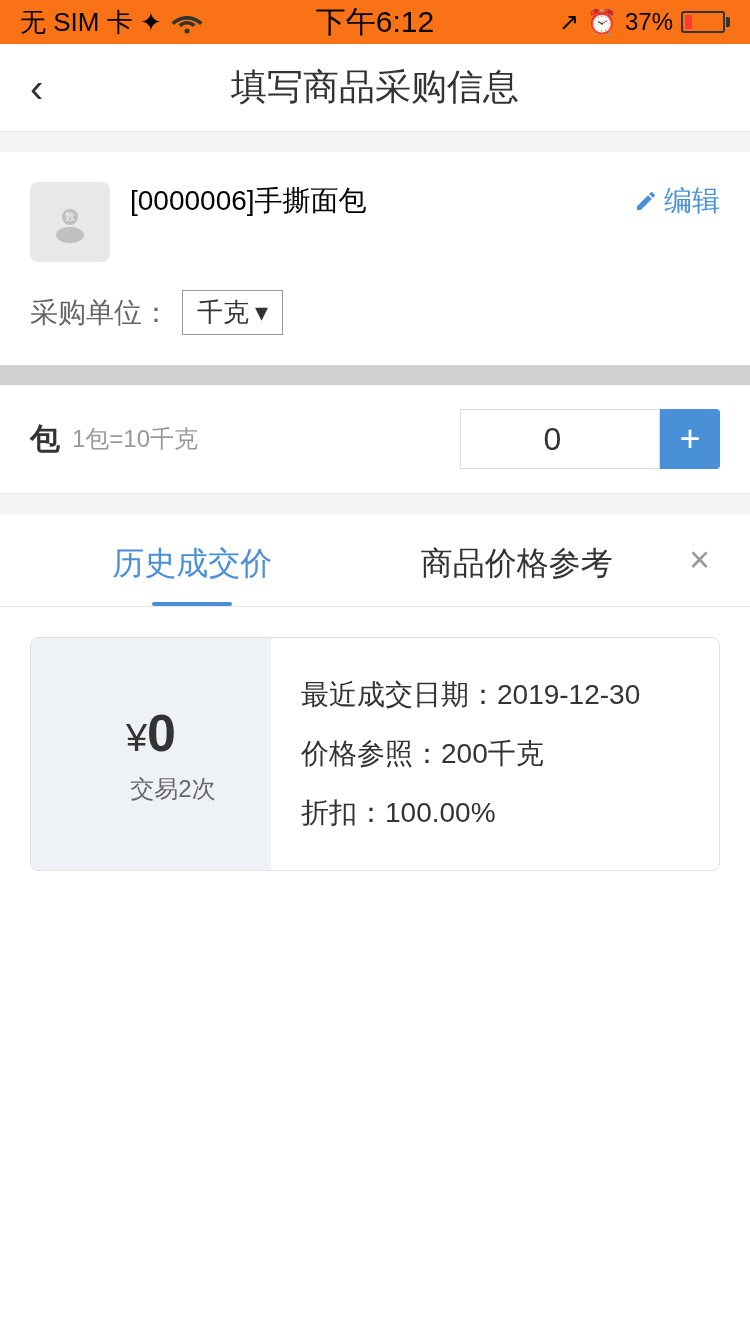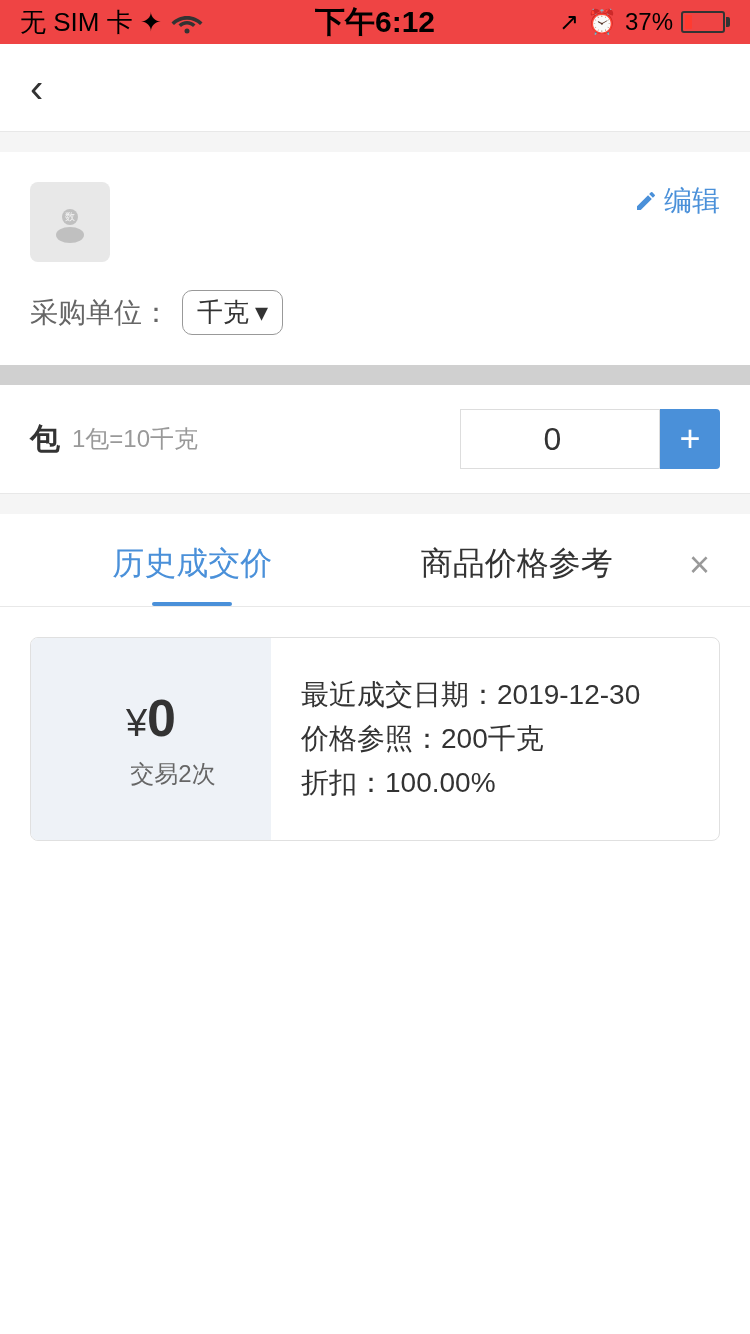--- a/index.html
+++ b/index.html
@@ -8,37 +8,37 @@
       width: 750px;
       min-height: 1334px;
       font-family: -apple-system, "PingFang SC", "Helvetica Neue", Arial, sans-serif;
       background: #f5f5f5;
       font-size: 28px;
     }
 
     
     .status-bar {
       height: 44px;
-      background: #ef4444;
+      background: #f97316;
       display: flex;
       align-items: center;
       justify-content: space-between;
       padding: 0 20px;
       font-size: 26px;
       font-weight: 500;
     }
     .status-left {
       display: flex;
       align-items: center;
       gap: 8px;
       font-size: 26px;
     }
     .status-center {
       font-size: 30px;
-      font-weight: 700;
+      font-weight: 400;
       position: absolute;
       left: 50%;
       transform: translateX(-50%);
     }
     .status-right {
       display: flex;
       align-items: center;
       gap: 8px;
       font-size: 24px;
     }
@@ -143,21 +143,21 @@
     }
     .product-unit-left {
       display: flex;
       align-items: center;
       gap: 12px;
       font-size: 28px;
       color: #666;
     }
     .unit-badge {
       border: 1px solid #999;
-      border-radius: 10px;
+      border-radius: 0;
       padding: 4px 14px;
       font-size: 26px;
       color: #333;
       display: flex;
       align-items: center;
       gap: 6px;
     }
     .price-ref {
       color: #4a90d9;
       font-size: 28px;
@@ -224,21 +224,21 @@
       border-radius: 0 4px 4px 0;
     }
 
     
     .tab-section {
       background: #fff;
       margin-top: 20px;
     }
     .tab-bar {
       display: flex;
-      align-items: flex-end;
+      align-items: center;
       border-bottom: 1px solid #e8e8e8;
       padding: 0 30px;
       position: relative;
     }
     .tab-item {
       flex: 1;
       text-align: center;
       padding: 28px 0 20px;
       font-size: 32px;
       color: #333;
@@ -300,21 +300,21 @@
       font-size: 24px;
       color: #666;
       margin-top: 10px;
       margin-left: 44px;
     }
     .card-right {
       flex: 1;
       padding: 36px 30px;
       display: flex;
       flex-direction: column;
-      gap: 2px;
+      gap: 17px;
       justify-content: center;
     }
     .card-info-row {
       font-size: 28px;
       color: #333;
       line-height: 1.5;
     }
 
     
     .main-white {
@@ -344,31 +344,35 @@
       <div class="battery-body">
         <div class="battery-fill"></div>
       </div>
       <div class="battery-tip"></div>
     </div>
   </div>
 </div>
 
 <div class="nav-bar">
   <span class="nav-back">‹</span>
+  <span class="nav-title">填写商品采购信息</span>
 </div>
 
 <div class="product-section">
   <div class="product-header">
     <div class="product-left">
       <div class="product-thumb">
         <svg viewBox="0 0 50 50">
           <circle cx="25" cy="20" r="8" fill="#999"></circle>
           <ellipse cx="25" cy="38" rx="14" ry="8" fill="#999"></ellipse>
           <text x="25" y="23" text-anchor="middle" font-size="10" fill="white">数</text>
         </svg>
+      </div>
+      <div>
+        <span>[0000006]</span><span>手撕面包</span>
       </div>
     </div>
     <div class="product-edit">
       <svg width="24" height="24" viewBox="0 0 24 24">
         <path d="M3 17.25V21h3.75L17.81 9.94l-3.75-3.75L3 17.25zM20.71 7.04a1 1 0 000-1.41l-2.34-2.34a1 1 0 00-1.41 0l-1.83 1.83 3.75 3.75 1.83-1.83z" fill="#4a90d9"></path>
       </svg>
       <span>编辑</span>
     </div>
   </div>
   <div class="product-unit-row">

